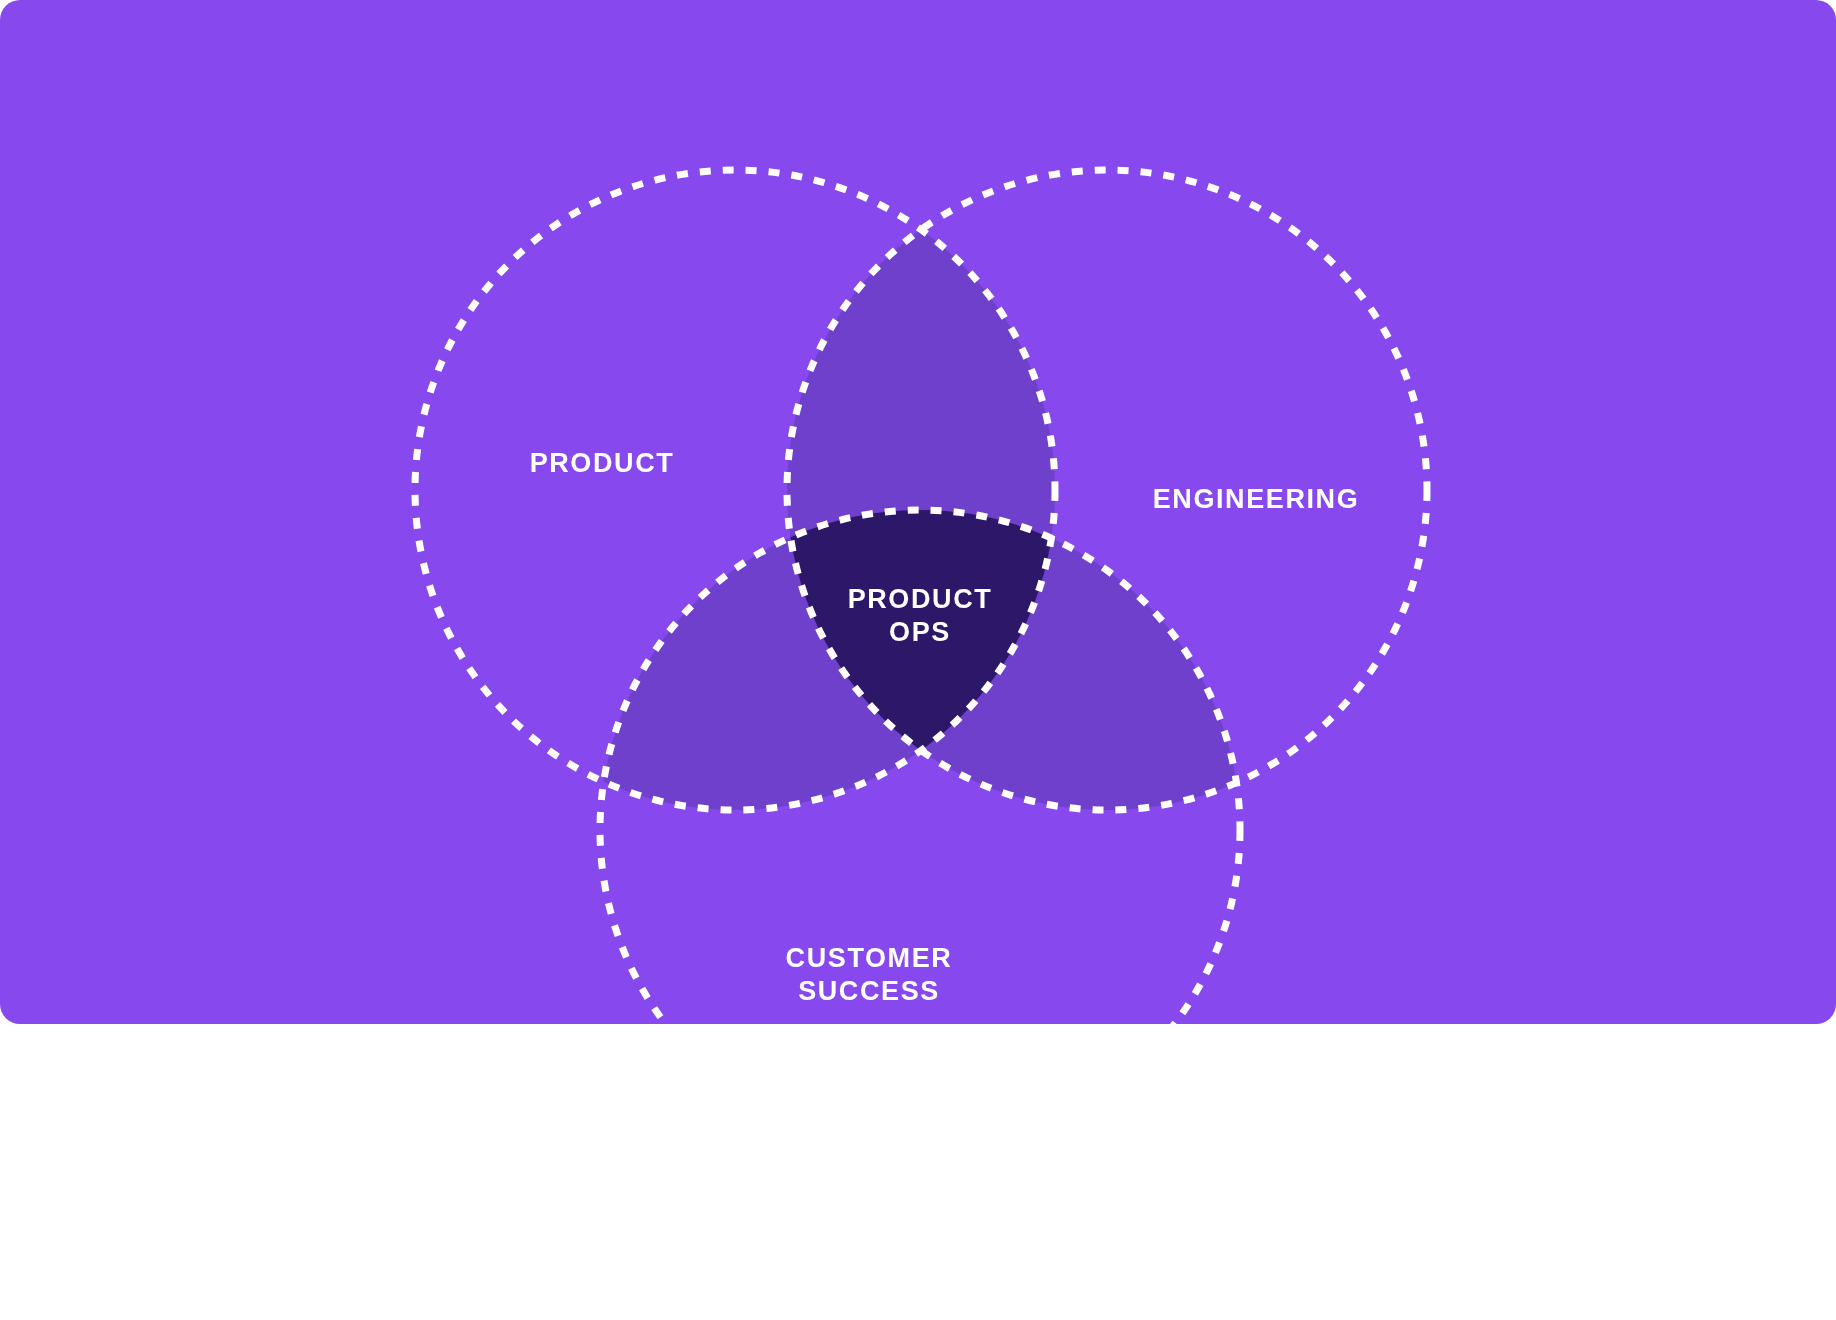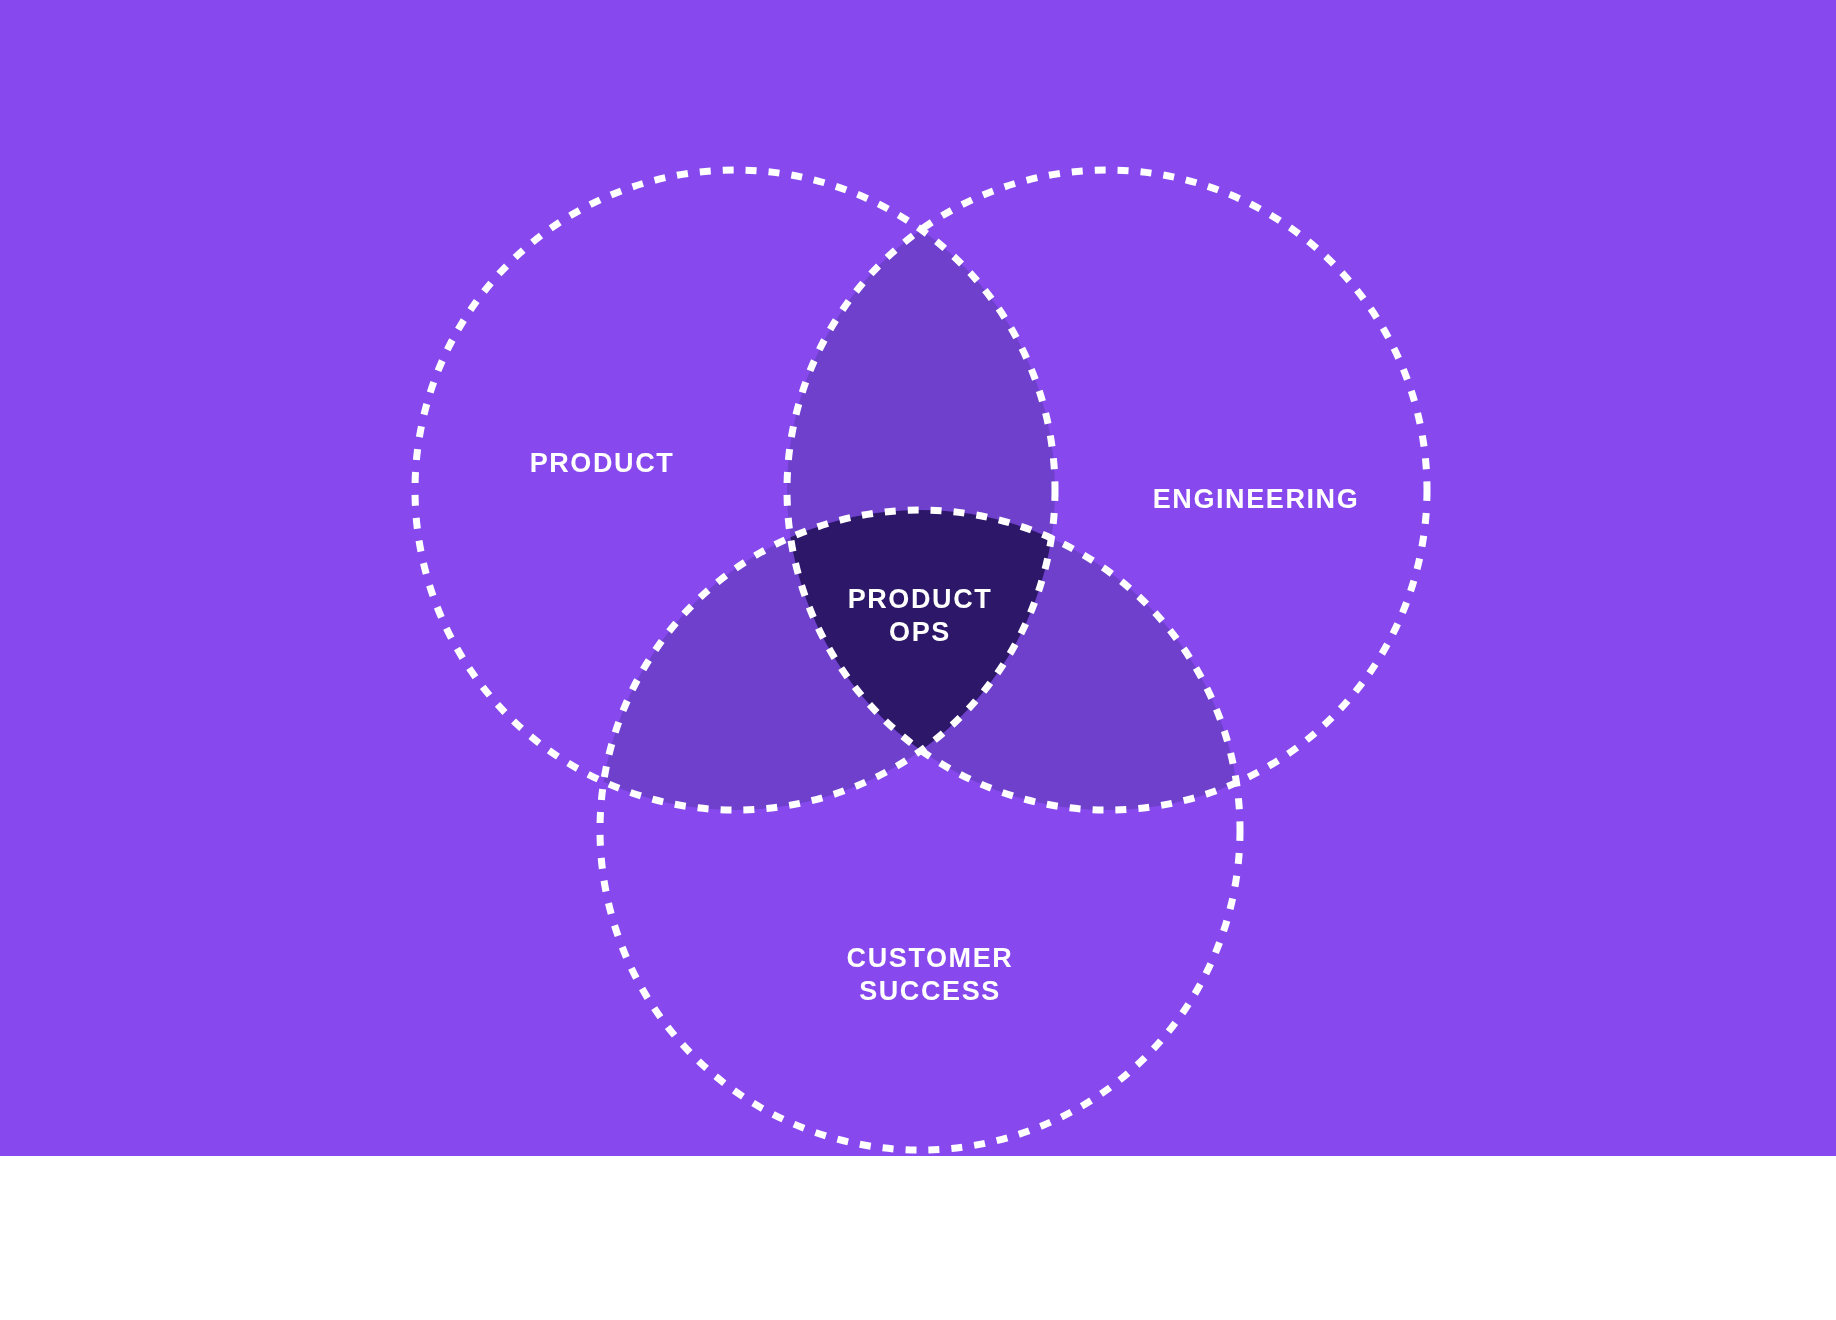--- a/index.html
+++ b/index.html
@@ -9,22 +9,23 @@
   }
   body {
     width: 1836px;
     height: 1320px;
     overflow: hidden;
     font-family: "Liberation Sans", sans-serif;
   }
   #venn-canvas {
     position: relative;
     width: 1836px;
-    height: 1156px;
+    height: 1024px;
     background: #8749ee;
+    border-radius: 20px;
   }
   #venn-svg {
     position: absolute;
     top: 0;
     left: 0;
     width: 1836px;
     height: 1320px;
     display: block;
   }
   .venn-label {
@@ -35,21 +36,21 @@
     font-size: 27px;
     letter-spacing: 1.6px;
     line-height: 1.22;
     text-align: center;
     white-space: pre-line;
     transform: translate(-50%, -50%);
     user-select: none;
   }
   #label-product        { left: 602px;  top: 463px; }
   #label-engineering    { left: 1256px; top: 463px; margin-top: 36px; }
-  #label-customer       { left: 930px;  top: 975px; }
+  #label-customer       { left: 869px;  top: 975px; }
   #label-center         { left: 920px;  top: 616px; }
 </style>
 </head>
 <body>
 
 <div id="venn-canvas">
 
   <svg id="venn-svg" viewBox="0 0 1836 1320" xmlns="http://www.w3.org/2000/svg">
     <defs>
 

